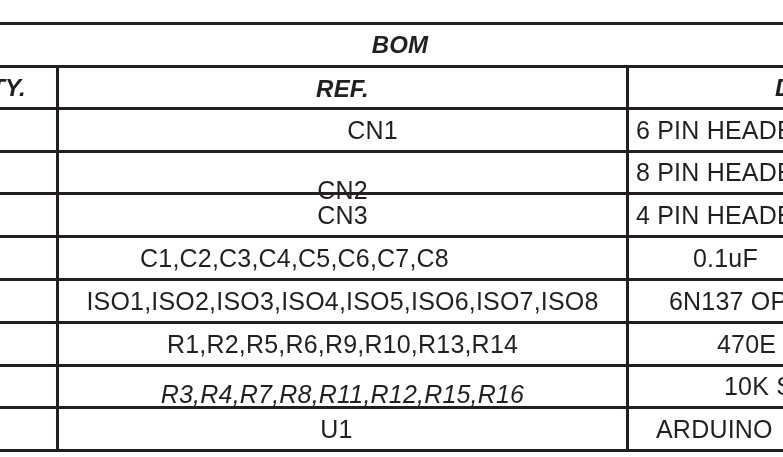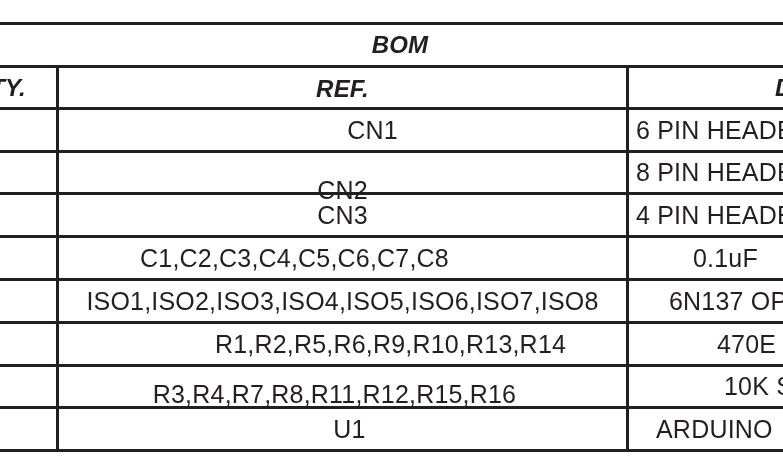--- a/index.html
+++ b/index.html
@@ -91,21 +91,21 @@
 
   <div class="cell" style="left:259px; width:567px; top:173px; height:40px;">CN3</div>
   <div class="cell desc" style="left:836px; width:364px; top:173px; height:40px;">4 PIN HEADER</div>
 
   <div class="cell" style="left:259px; width:471px; top:216px; height:40px;">C1,C2,C3,C4,C5,C6,C7,C8</div>
   <div class="cell desc" style="left:893px; width:307px; top:216px; height:40px;">0.1uF</div>
 
   <div class="cell" style="left:259px; width:567px; top:259px; height:40px;">ISO1,ISO2,ISO3,ISO4,ISO5,ISO6,ISO7,ISO8</div>
   <div class="cell desc" style="left:869px; width:331px; top:259px; height:40px;">6N137 OPTOCOUPLER</div>
 
-  <div class="cell" style="left:259px; width:567px; top:302px; height:40px;padding-left:48px;">R1,R2,R5,R6,R9,R10,R13,R14</div>
+  <div class="cell" style="left:259px; width:567px; top:302px; height:40px;">R1,R2,R5,R6,R9,R10,R13,R14</div>
   <div class="cell desc" style="left:917px; width:283px; top:302px; height:40px;">470E</div>
 
-  <div class="cell" style="left:251px; width:567px; top:345px; height:55px;">R3,R4,R7,R8,R11,R12,R15,R16</div>
+  <div class="cell" style="left:259px; width:567px; top:345px; height:55px;font-style:italic;">R3,R4,R7,R8,R11,R12,R15,R16</div>
   <div class="cell desc" style="left:924px; width:276px; top:345px; height:39px;">10K SMD</div>
 
-  <div class="cell" style="left:254px; width:567px; top:387px; height:40px;padding-left:12px;">U1</div>
+  <div class="cell" style="left:241px; width:567px; top:387px; height:40px;padding-left:12px;">U1</div>
   <div class="cell desc" style="left:856px; width:344px; top:387px; height:40px;">ARDUINO</div>
 </div>
 
 </body></html>

